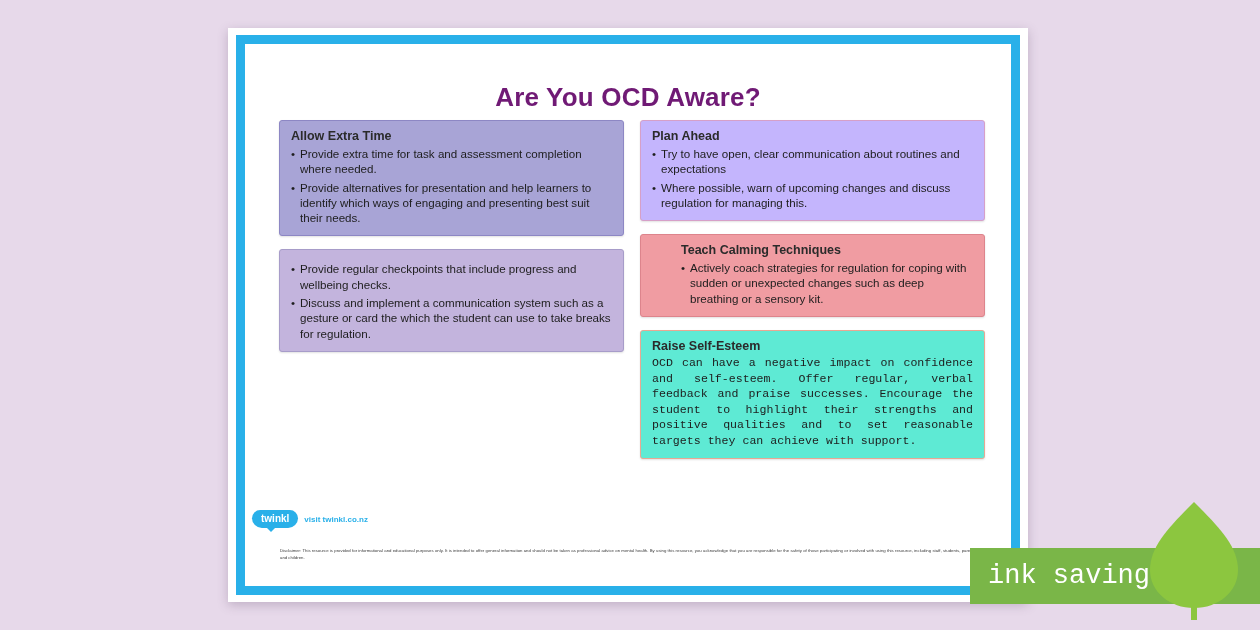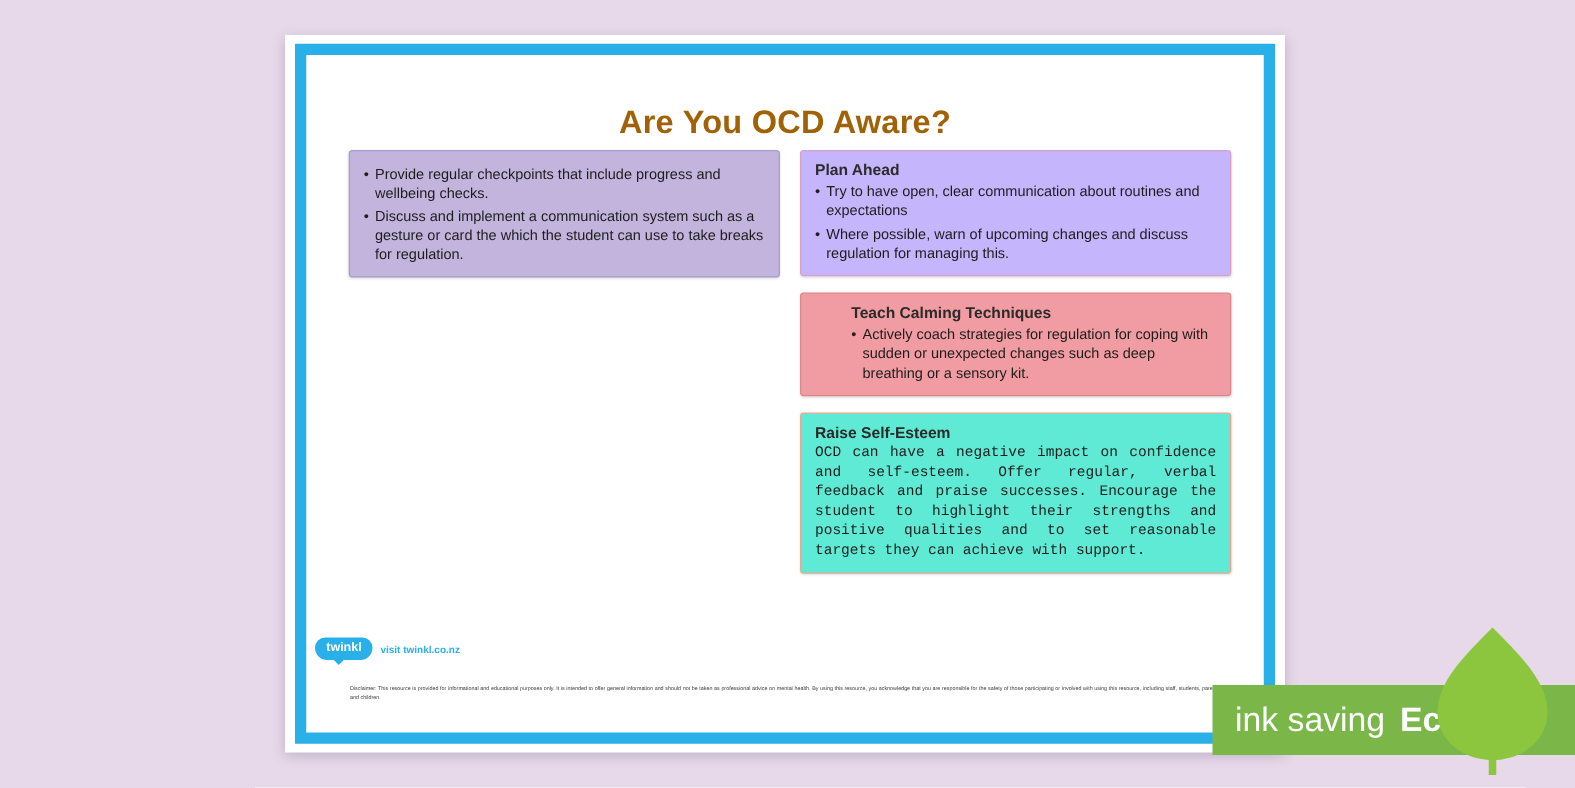--- a/index.html
+++ b/index.html
@@ -39,21 +39,21 @@
     position: absolute;
     left: 252px;
     top: 50px;
     width: 752px;
     height: 530px;
   }
 
   
   #poster-title {
     text-align: center;
-    color: #a16207;
+    color: #701a75;
     font-size: 26px;
     font-weight: bold;
     letter-spacing: 0.2px;
     margin-top: 32px;
   }
 
   
   .columns {
     position: absolute;
     top: 70px;
@@ -160,20 +160,21 @@
     bottom: 26px;
     width: 290px;
     height: 56px;
     background: #7ab648;
     display: flex;
     align-items: center;
     padding-left: 18px;
     box-sizing: border-box;
     color: #ffffff;
     font-size: 27px;
+    font-family: Liberation Mono, monospace;
   }
   #eco-label-ink { font-weight: normal; }
   #eco-label-eco { font-weight: bold; margin-left: 12px; }
   #eco-leaf {
     position: absolute;
     right: 18px;
     bottom: -16px;
     width: 96px;
     height: 120px;
   }
@@ -185,20 +186,25 @@
 <div id="poster-border"></div>
 
 <div id="poster-inner">
 
   <div id="poster-title">Are You OCD Aware?</div>
 
   <div class="columns">
 
     <div class="col">
 
+      <div class="card c-allow">
+        <div class="card-title">Allow Extra Time</div>
+        <p class="bullet">Provide extra time for task and assessment completion where needed.</p>
+        <p class="bullet">Provide alternatives for presentation and help learners to identify which ways of engaging and presenting best suit their needs.</p>
+      </div>
 
       <div class="card c-communicate">
         <p class="bullet">Provide regular checkpoints that include progress and wellbeing checks.</p>
         <p class="bullet">Discuss and implement a communication system such as a gesture or card the which the student can use to take breaks for regulation.</p>
       </div>
 
     </div>
 
     <div class="col">
 

